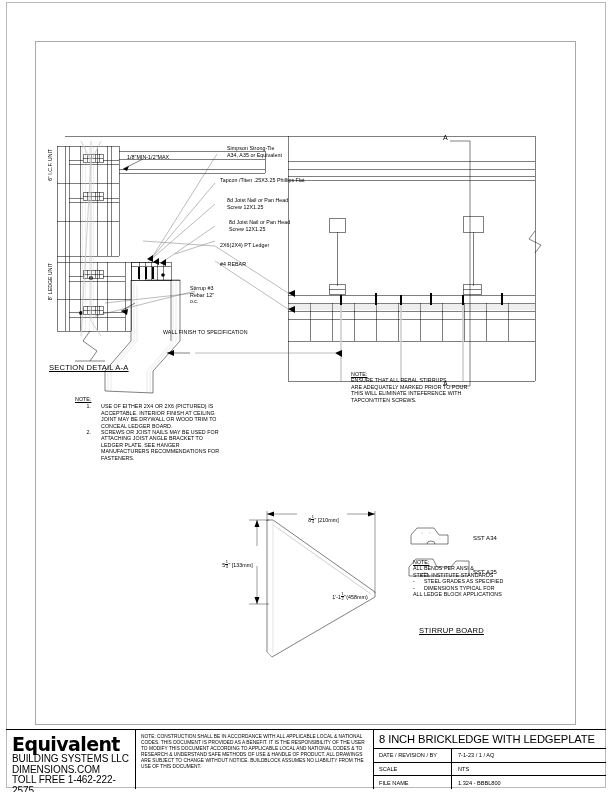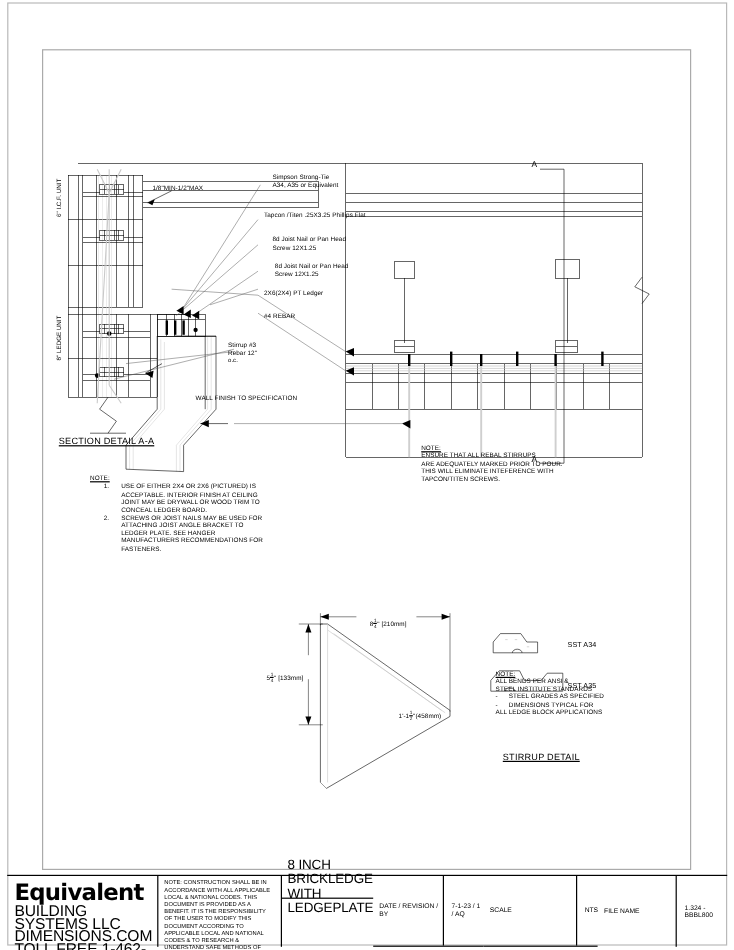--- a/index.html
+++ b/index.html
@@ -89,37 +89,38 @@
   }
   .tb-logo .brand {
     font-family: "DejaVu Sans", sans-serif;
     font-weight: bold;
     font-size: 19px;
     letter-spacing: -0.6px;
     line-height: 20px;
   }
   .tb-logo .sub {
     font-family: "Liberation Sans", sans-serif;
-    font-size: 13px;
+    font-size: 10px;
     line-height: 10.5px;
     letter-spacing: -0.1px;
   }
   .tb-note {
     width: 238px;
     padding: 4px 5px 2px 5px;
     box-sizing: border-box;
     border-right: 1px solid #000;
     font-size: 4.8px;
     line-height: 6.05px;
     font-family: "Liberation Sans", sans-serif;
     letter-spacing: 0.02px;
   }
   .tb-right {
     flex: 1;
     display: flex;
+    flex-direction: column;
   }
   .tb-maintitle {
     height: 19px;
     display: flex;
     align-items: center;
     padding-left: 5px;
     font-size: 11.2px;
     letter-spacing: -0.1px;
     border-bottom: 1px solid #000;
     box-sizing: border-box;
@@ -549,21 +550,21 @@
 
     <div style="position:absolute; left:378px; top:518px;">
       <div class="lbl note-head" style="position:relative;">NOTE:</div>
       <div class="lbl" style="position:relative;">ALL BENDS PER ANSI &amp;</div>
       <div class="lbl" style="position:relative;">STEEL INSTITUTE STANDARDS</div>
       <div class="lbl" style="position:relative;">-      STEEL GRADES AS SPECIFIED</div>
       <div class="lbl" style="position:relative;">-      DIMENSIONS TYPICAL FOR</div>
       <div class="lbl" style="position:relative;">ALL LEDGE BLOCK APPLICATIONS</div>
     </div>
 
-    <span class="lbl title" style="left:384px; top:585px;">STIRRUP DETAIL</span>
+    <span class="lbl title" style="left:384px; top:585px;">STIRRUP BOARD</span>
   </div>
 
   <div class="titleblock">
 
     <div class="tb-logo">
       <div class="brand">Equivalent</div>
       <div class="sub">BUILDING SYSTEMS LLC</div>
       <div class="sub">DIMENSIONS.COM</div>
       <div class="sub">TOLL FREE 1-462-222-2575</div>
     </div>

